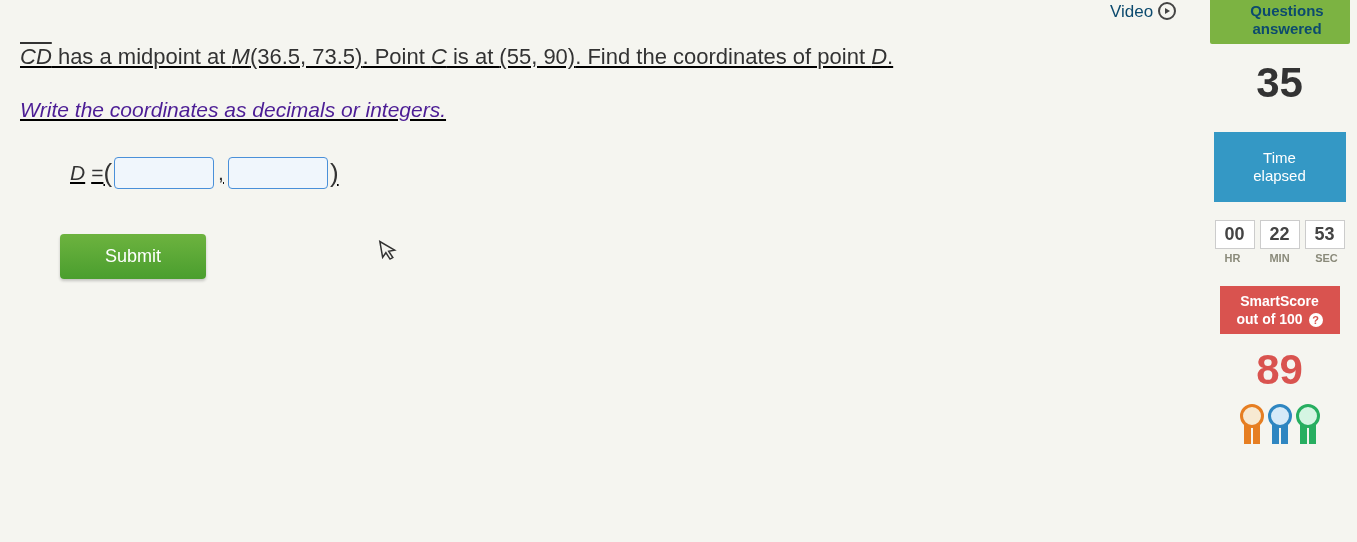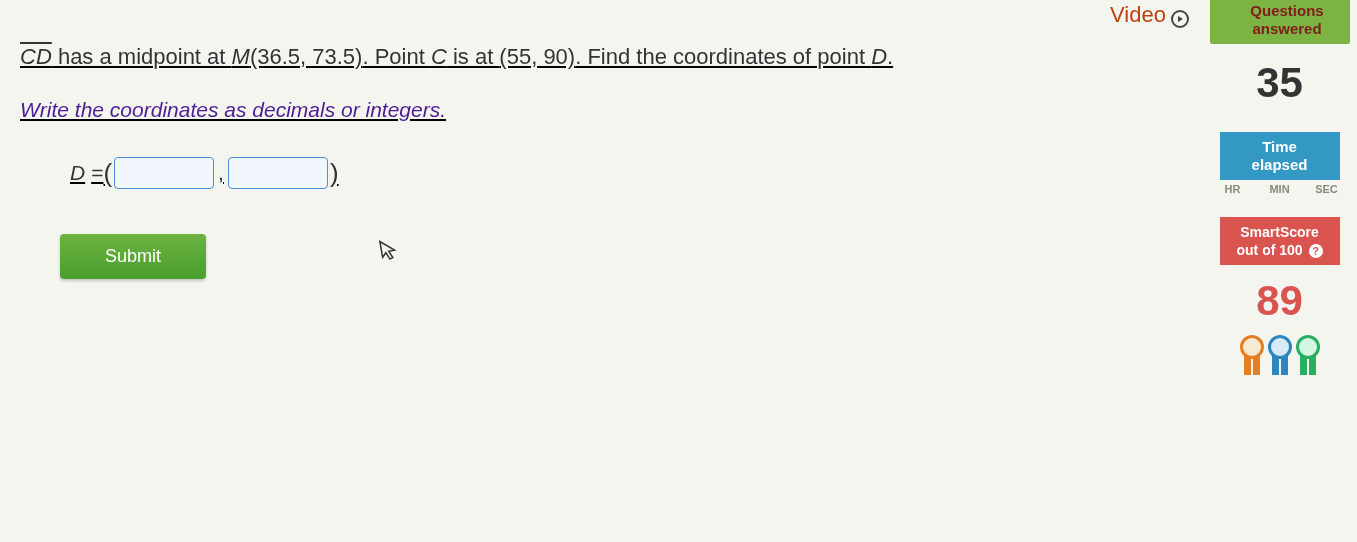--- a/index.html
+++ b/index.html
@@ -17,24 +17,24 @@
     }
     .main-content {
       padding: 40px 20px 20px 20px;
       width: 1200px;
       text-decoration: underline;
     }
     .video-link {
       position: absolute;
       top: 2px;
       left: 1110px;
-      font-size: 22px;
-      color: #c2410c;
+      font-size: 17px;
+      color: #0c4a6e;
       display: flex;
-      align-items: flex-end;
+      align-items: flex-start;
       gap: 5px;
     }
     .video-icon-circle {
       width: 18px;
       height: 18px;
       border: 2px solid #444;
       border-radius: 50%;
       display: inline-flex;
       align-items: center;
       justify-content: center;
@@ -116,44 +116,44 @@
       right: 0;
       top: 0;
       width: 155px;
       height: 542px;
       display: flex;
       flex-direction: column;
       align-items: center;
     }
     .qa-box {
       background: #7cb342;
-      color: #7f1d1d;
+      color: #0c4a6e;
       width: 140px;
       text-align: center;
       padding: 2px 0 6px 15px;
       font-size: 15px;
       font-weight: bold;
       line-height: 1.2;
       border-bottom-left-radius: 2px;
       border-bottom-right-radius: 2px;
     }
     .qa-value {
       font-size: 42px;
       font-weight: bold;
       color: #333;
       margin: 15px 0 25px;
     }
     .time-box {
       background: #3498c5;
       color: #fff;
-      width: 120px;
-      text-align: center;
-      padding: 6px 0;
+      width: 132px;
+      text-align: center;
+      padding: 17px 0;
       font-size: 15px;
-      font-weight: bold;
+      font-weight: normal;
       line-height: 1.2;
     }
     .time-grid {
       margin-top: 18px;
       display: grid;
       grid-template-columns: repeat(3, 40px);
       gap: 5px;
       text-align: center;
     }
     .time-cell {
@@ -281,20 +281,25 @@
 <div class="sidebar">
   <div class="qa-box">
     <div>Questions</div>
     <div>answered</div>
   </div>
   <div class="qa-value">35</div>
 
   <div class="time-box">
     <div>Time</div>
     <div>elapsed</div>
+  </div>
+  <div class="time-grid">
+    <div class="time-cell">00</div>
+    <div class="time-cell">22</div>
+    <div class="time-cell">53</div>
   </div>
   <div class="time-label-row">
     <div class="time-label">HR</div>
     <div class="time-label">MIN</div>
     <div class="time-label">SEC</div>
   </div>
 
   <div class="smart-box">
     <div>SmartScore</div>
     <div>

